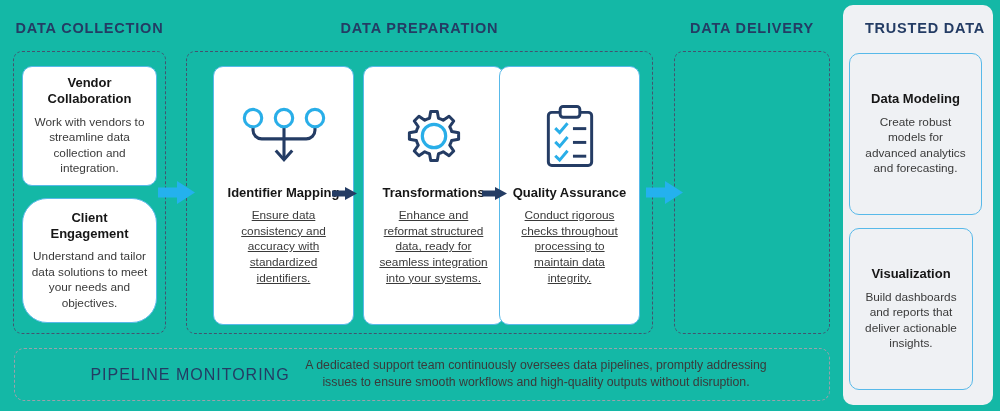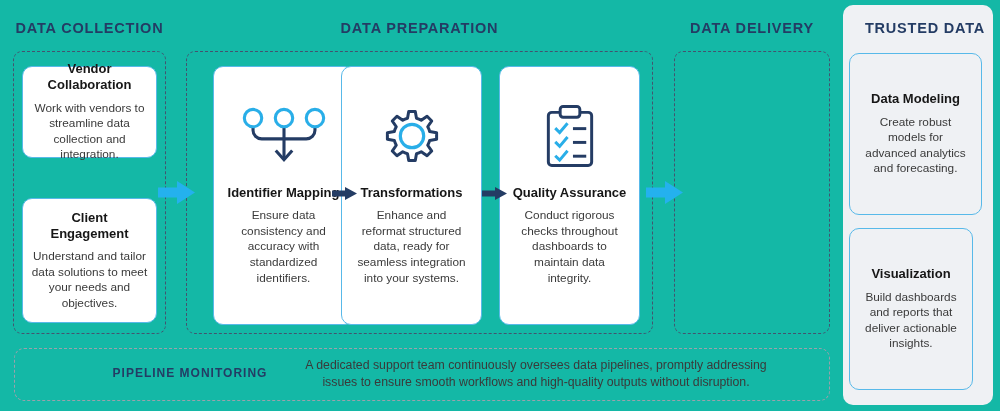--- a/index.html
+++ b/index.html
@@ -35,57 +35,57 @@
   .card.center{justify-content:center;}
   .card h4{
     margin:0;font-size:13px;line-height:1.25;font-weight:700;color:var(--title-text);
   }
   .card p{
     margin:7px 0 0 0;font-size:11.8px;line-height:1.32;color:var(--body-text);
   }
   .card.prep{padding-top:28px;}
   .card.prep .icon-wrap{height:82px;display:flex;align-items:center;justify-content:center;}
   .card.prep h4{margin-top:8px;}
-  .card.prep p{padding:0 12px;}
+  .card.prep p{padding:0 12px;text-decoration:underline;}
   .card.pad-sm p{padding:0 7px;}
   .ghost-card{background:transparent;}
   .trusted-panel{
     position:absolute;left:843px;top:5px;width:150px;height:400px;
     background:var(--gray-bg);border-radius:10px;
   }
   .flow-arrow{position:absolute;}
   .pm-box{
     position:absolute;left:14px;top:348px;width:816px;height:53px;box-sizing:border-box;
     border:1.6px dashed var(--dash-gray);border-radius:10px;
   }
   .pm-title{
     position:absolute;left:40px;top:366px;width:300px;text-align:center;
-    font-size:12px;font-weight:700;letter-spacing:1px;color:var(--navy);white-space:nowrap;
+    font-size:16px;font-weight:400;letter-spacing:1px;color:var(--navy);white-space:nowrap;
   }
   .pm-body{
     position:absolute;left:292px;top:357px;width:488px;text-align:center;
     font-size:12.3px;line-height:1.35;color:var(--body-text);
   }
   svg{display:block;}
 </style>
 </head>
 <body>
 
 <div class="canvas">
 
   <div class="sec-hdr" style="left:13px;width:153px;">DATA COLLECTION</div>
   <div class="sec-hdr" style="left:186px;width:467px;">DATA PREPARATION</div>
   <div class="sec-hdr" style="left:674px;width:156px;">DATA DELIVERY</div>
 
   <div class="dashed-box" style="left:13px;width:153px;"></div>
-  <div class="card center" style="left:22px;top:66px;width:135px;height:92px;padding:6px 8px;">
+  <div class="card center" style="left:22px;top:66px;width:135px;height:120px;padding:6px 8px;">
     <h4>Vendor Collaboration</h4>
     <p>Work with vendors to streamline data collection and integration.</p>
   </div>
-  <div class="card center" style="left:22px;top:198px;width:135px;height:125px;padding:6px 8px;">
+  <div class="card center" style="left:22px;top:198px;width:135px;height:125px;padding:6px 8px;border-radius:25px;">
     <h4>Client Engagement</h4>
     <p>Understand and tailor data solutions to meet your needs and objectives.</p>
   </div>
 
   <div class="dashed-box" style="left:186px;width:467px;"></div>
 
   <div class="card prep" style="left:213px;top:66px;width:141px;height:259px;">
     <div class="icon-wrap">
       <svg width="86" height="60" viewBox="0 0 88 62" fill="none">
         <path d="M12 22 v3 a9 9 0 0 0 9 9 h46 a9 9 0 0 0 9 -9 v-3" stroke="var(--navy)" stroke-width="3.2"></path>
@@ -93,21 +93,21 @@
         <path d="M35.5 46 L44 55.5 L52.5 46" stroke="var(--navy)" stroke-width="3.2"></path>
         <circle cx="12" cy="12.5" r="9" fill="#fff" stroke="var(--cyan)" stroke-width="3.2"></circle>
         <circle cx="44" cy="12.5" r="9" fill="#fff" stroke="var(--cyan)" stroke-width="3.2"></circle>
         <circle cx="76" cy="12.5" r="9" fill="#fff" stroke="var(--cyan)" stroke-width="3.2"></circle>
       </svg>
     </div>
     <h4>Identifier Mapping</h4>
     <p>Ensure data consistency and accuracy with standardized identifiers.</p>
   </div>
 
-  <div class="card prep" style="left:341px;top:66px;width:141px;height:259px;">
+  <div class="card prep" style="left:363px;top:66px;width:141px;height:259px;">
     <div class="icon-wrap">
       <svg width="58" height="58" viewBox="0 0 62 62" fill="none">
         <path id="gearPath" d="M26.2 12.1L27.5 4.7L34.5 4.7L35.8 12.1A19.5 19.5 0 0 1 40.9 14.2L40.9 14.2L47.1 9.9L52.1 14.9L47.8 21.1A19.5 19.5 0 0 1 49.9 26.2L49.9 26.2L57.3 27.5L57.3 34.5L49.9 35.8A19.5 19.5 0 0 1 47.8 40.9L47.8 40.9L52.1 47.1L47.1 52.1L40.9 47.8A19.5 19.5 0 0 1 35.8 49.9L35.8 49.9L34.5 57.3L27.5 57.3L26.2 49.9A19.5 19.5 0 0 1 21.1 47.8L21.1 47.8L14.9 52.1L9.9 47.1L14.2 40.9A19.5 19.5 0 0 1 12.1 35.8L12.1 35.8L4.7 34.5L4.7 27.5L12.1 26.2A19.5 19.5 0 0 1 14.2 21.1L14.2 21.1L9.9 14.9L14.9 9.9L21.1 14.2A19.5 19.5 0 0 1 26.2 12.1Z" stroke="var(--navy)" stroke-width="3.2" stroke-linejoin="round"></path>
         <circle cx="31" cy="31" r="12.5" stroke="var(--cyan)" stroke-width="3.4"></circle>
       </svg>
     </div>
     <h4>Transformations</h4>
     <p>Enhance and reformat structured data, ready for seamless integration into your systems.</p>
   </div>
 
@@ -118,21 +118,21 @@
         <rect x="15" y="1.5" width="20" height="11" rx="3" fill="#fff" stroke="var(--navy)" stroke-width="3"></rect>
         <path d="M10 23.5 l4.5 4.5 l8 -9.5" stroke="var(--cyan)" stroke-width="3"></path>
         <path d="M10 37.5 l4.5 4.5 l8 -9.5" stroke="var(--cyan)" stroke-width="3"></path>
         <path d="M10 51.5 l4.5 4.5 l8 -9.5" stroke="var(--cyan)" stroke-width="3"></path>
         <path d="M28 24 H41.5" stroke="var(--navy)" stroke-width="3"></path>
         <path d="M28 38 H41.5" stroke="var(--navy)" stroke-width="3"></path>
         <path d="M28 52 H41.5" stroke="var(--navy)" stroke-width="3"></path>
       </svg>
     </div>
     <h4>Quality Assurance</h4>
-    <p>Conduct rigorous checks throughout dashboards to maintain data integrity.</p>
+    <p>Conduct rigorous checks throughout processing to maintain data integrity.</p>
   </div>
 
   <div class="dashed-box" style="left:674px;width:156px;"></div>
 
   <div class="trusted-panel"></div>
   <div class="sec-hdr" style="left:843px;width:164px;">TRUSTED DATA</div>
   <div class="card center ghost-card pad-sm" style="left:849px;top:53px;width:133px;height:162px;padding:20px 8px;align-items:center;">
     <h4>Data Modeling</h4>
     <p>Create robust models for advanced analytics and forecasting.</p>
   </div>

